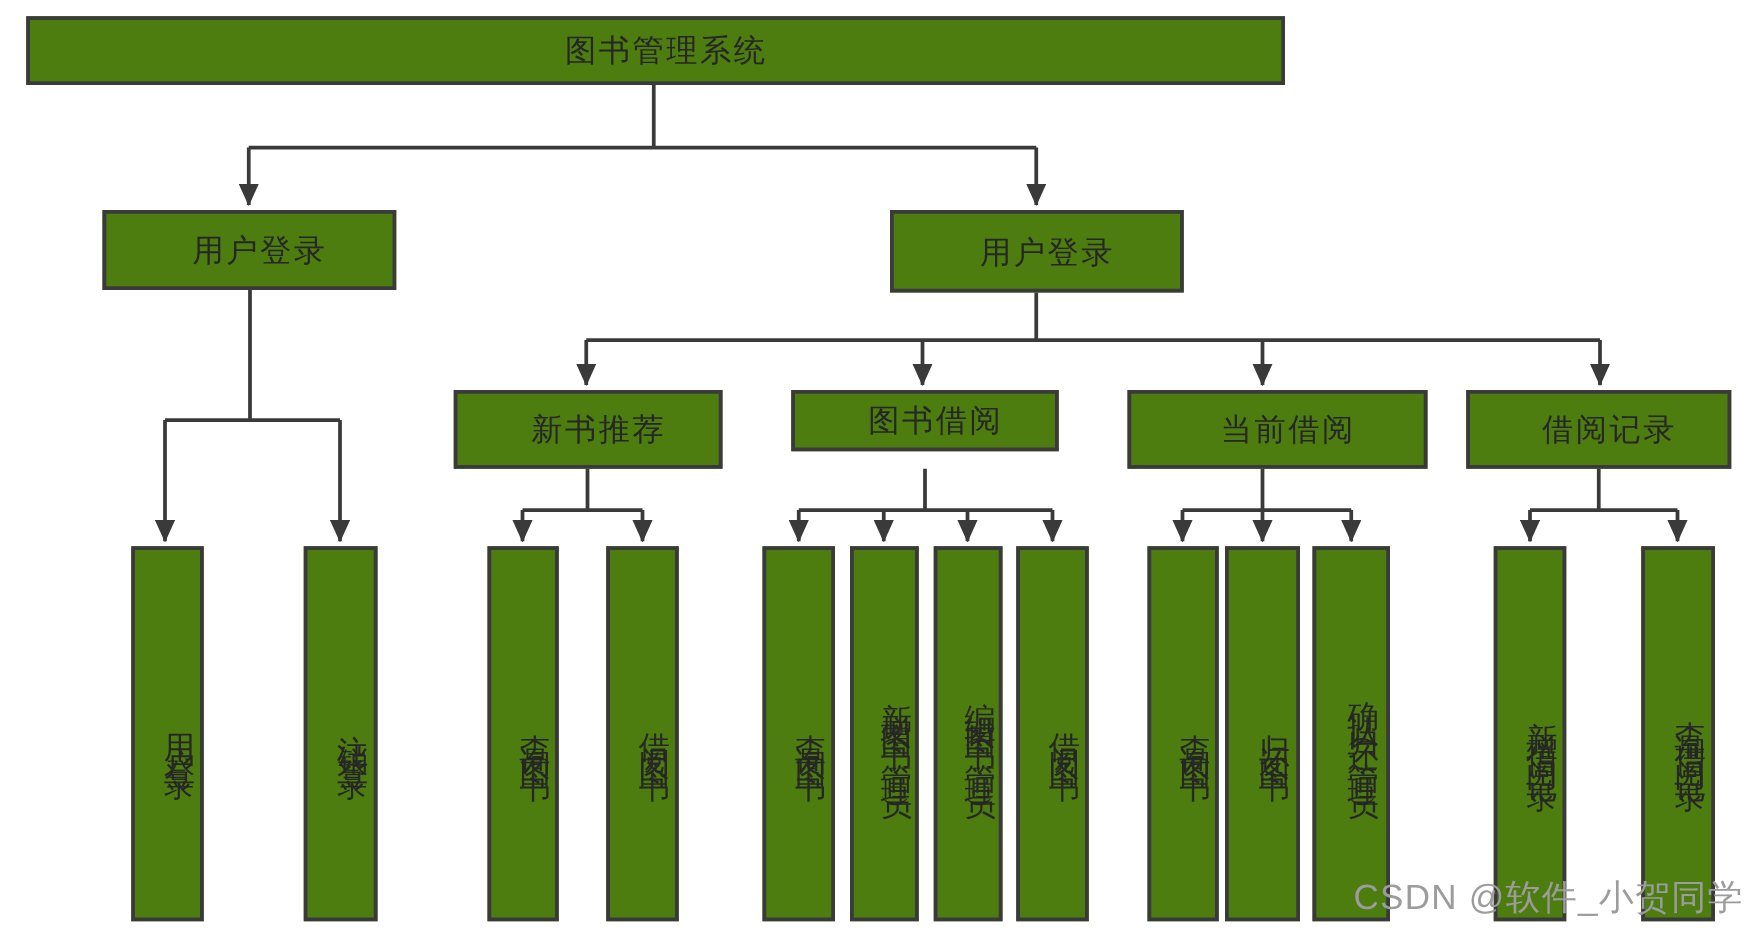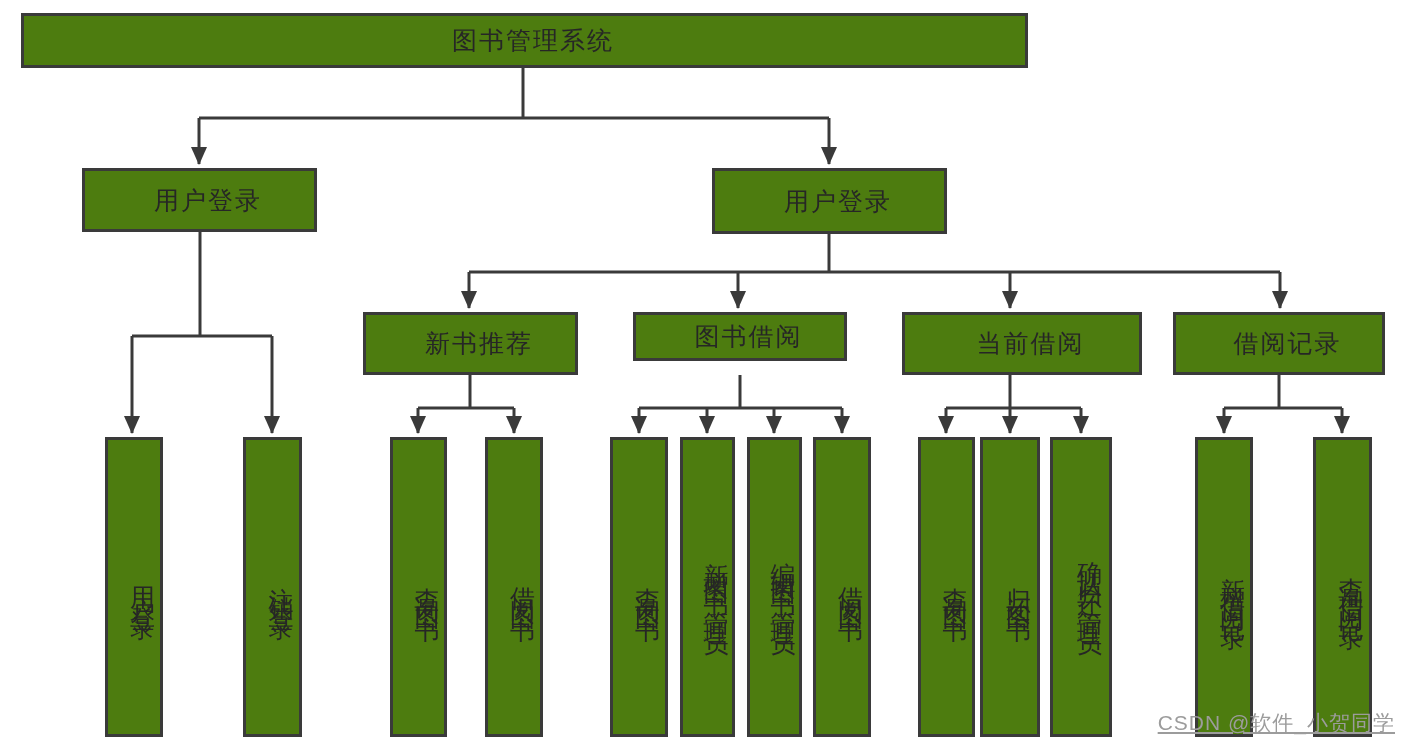--- a/index.html
+++ b/index.html
@@ -31,25 +31,24 @@
     font-size:25px;
     writing-mode:vertical-rl;
     text-orientation:mixed;
     letter-spacing:10px;
     line-height:1;
   }
   .watermark{
     position:absolute;
     right:10px;
     bottom:10px;
-    font-size:21px;
+    font-size:28px;
     color:#9c9c9c;
     letter-spacing:1px;
     white-space:nowrap;
-    text-decoration:underline;
   }
 </style>
 </head>
 <body>
 
 <div class="canvas">
 
   <svg class="wires" width="1405" height="747" viewBox="0 0 1405 747">
     <defs>
       <marker id="arw" viewBox="0 0 10 9" refX="9.5" refY="4.5" markerWidth="6" markerHeight="5.4" orient="auto" markerUnits="strokeWidth">

